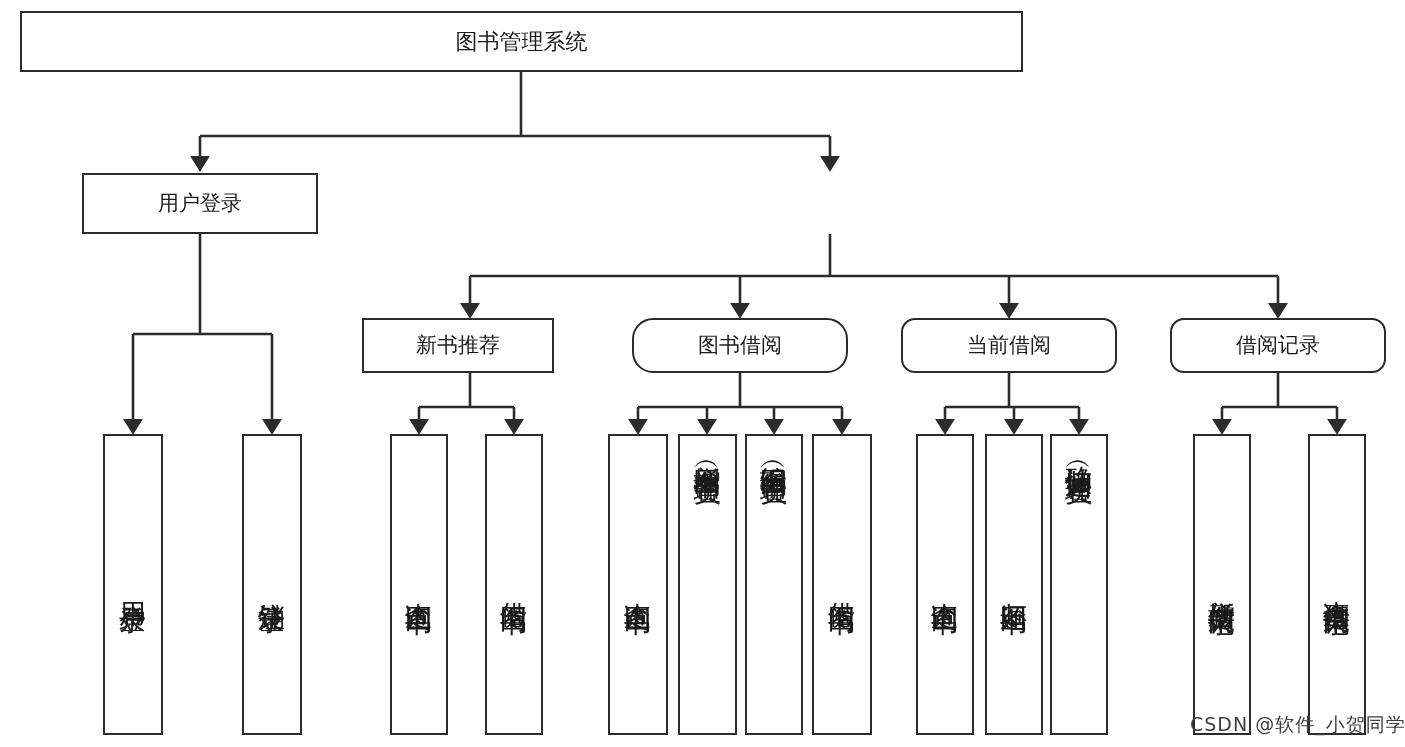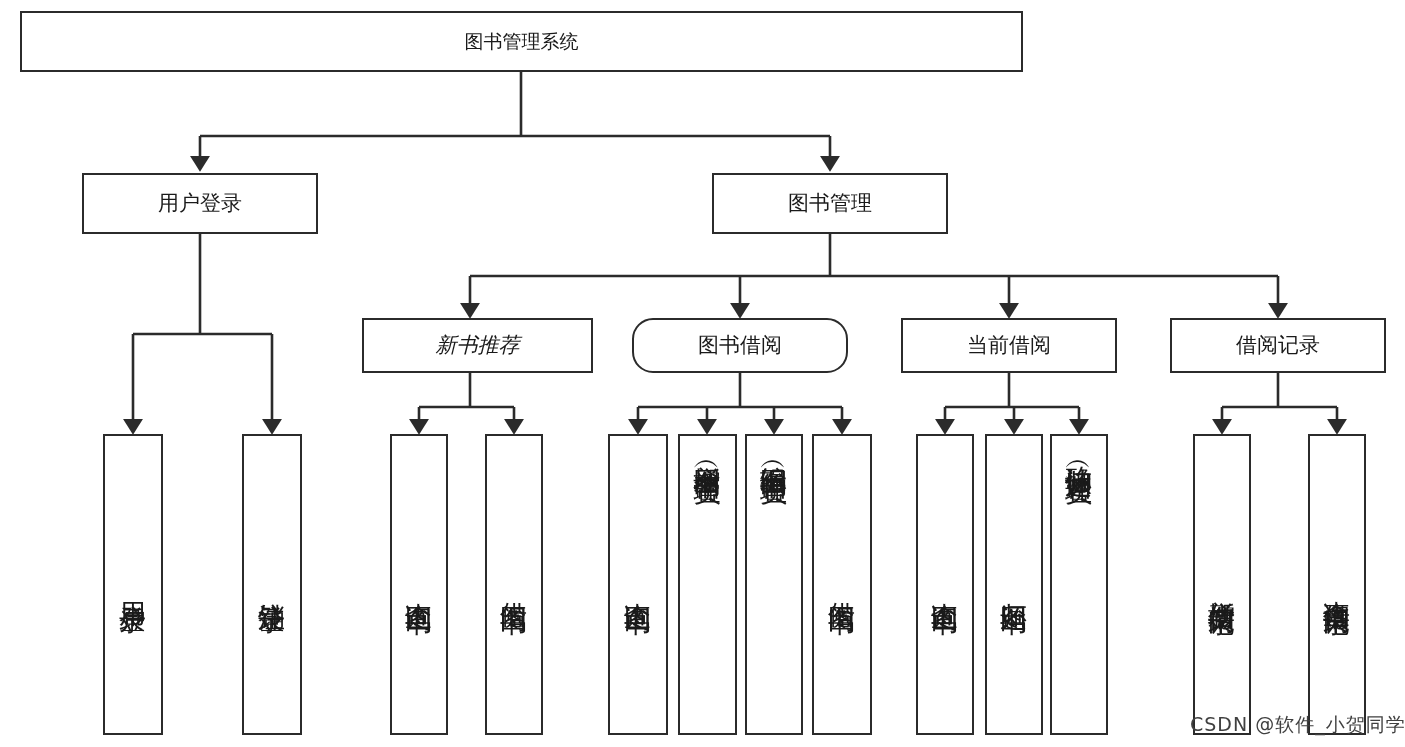--- a/index.html
+++ b/index.html
@@ -42,21 +42,21 @@
   .node-label {
     color: #1a1a1a;
     line-height: 1.18;
     text-align: center;
     white-space: pre;
   }
   .node-h .node-label {
     font-size: 21px;
   }
   .node-root .node-label {
-    font-size: 19px;
+    font-size: 22px;
   }
   .node-v {
     align-items: flex-start;
     padding-top: 8px;
   }
   .node-v .node-label {
     writing-mode: vertical-rl;
     text-orientation: upright;
     font-size: 27px;
     letter-spacing: 2px;
@@ -132,37 +132,34 @@
   </svg>
 
   <div class="node node-h node-root" style="left:20px; top:11px; width:1003px; height:61px;">
     <span class="node-label">图书管理系统</span>
   </div>
 
   <div class="node node-h" style="left:82px; top:173px; width:236px; height:61px;">
     <span class="node-label">用户登录</span>
   </div>
 
-  <div class="node node-h" style="left:712px; top:173px; width:236px; height:61px;">
-    <span class="node-label">图书管理</span>
-  </div>
-
-  <div class="node node-h" style="left:362px; top:318px; width:231px; height:55px;font-style:italic;">
+
+  <div class="node node-h" style="left:362px; top:318px; width:192px; height:55px;">
     <span class="node-label">新书推荐</span>
   </div>
 
   <div class="node node-h" style="left:632px; top:318px; width:216px; height:55px;border-radius:21px;">
     <span class="node-label">图书借阅</span>
   </div>
 
-  <div class="node node-h" style="left:901px; top:318px; width:216px; height:55px;">
+  <div class="node node-h" style="left:901px; top:318px; width:216px; height:55px;border-radius:14px;">
     <span class="node-label">当前借阅</span>
   </div>
 
-  <div class="node node-h" style="left:1170px; top:318px; width:216px; height:55px;">
+  <div class="node node-h" style="left:1170px; top:318px; width:216px; height:55px;border-radius:14px;">
     <span class="node-label">借阅记录</span>
   </div>
 
   <div class="node node-v center-v" style="left:103px; top:434px; width:60px; height:301px;">
     <span class="node-label">用户登录</span>
   </div>
 
   <div class="node node-v center-v" style="left:242px; top:434px; width:60px; height:301px;">
     <span class="node-label">注销登录</span>
   </div>

